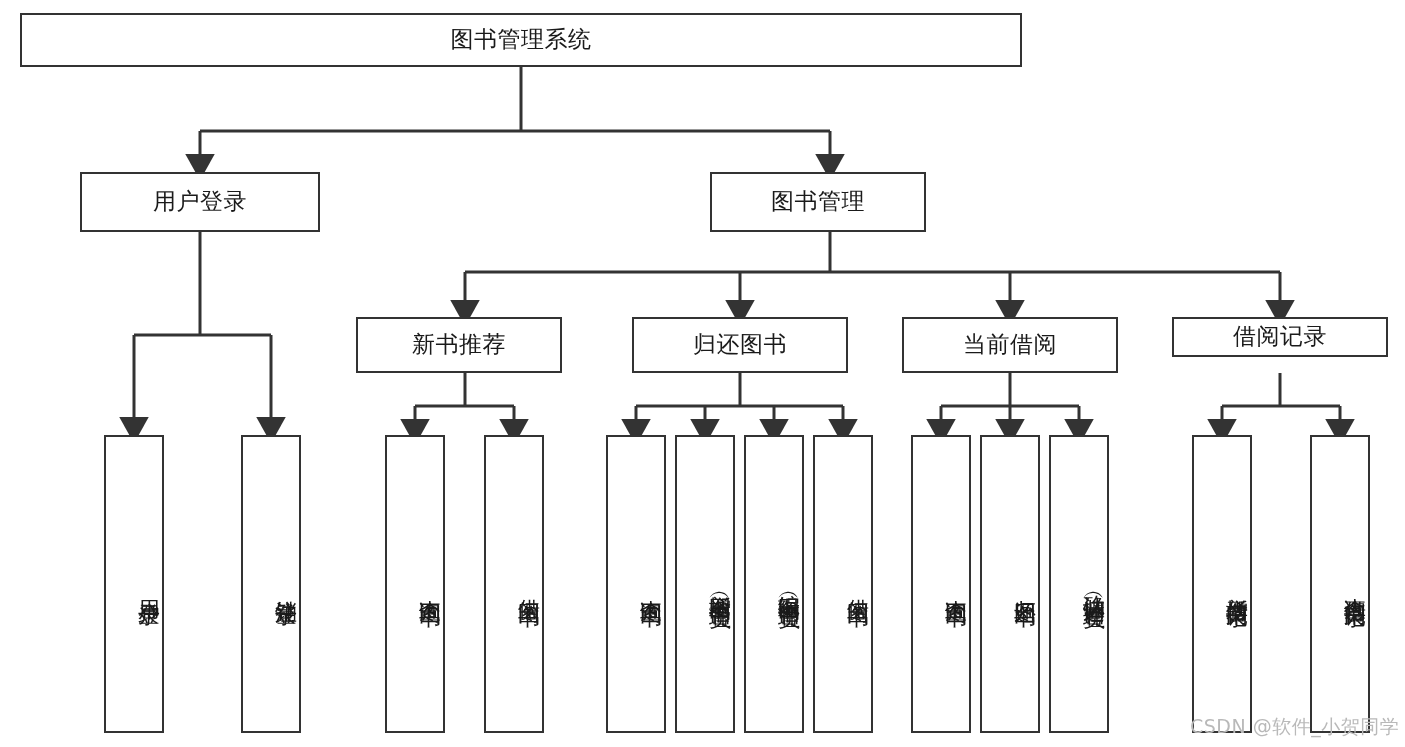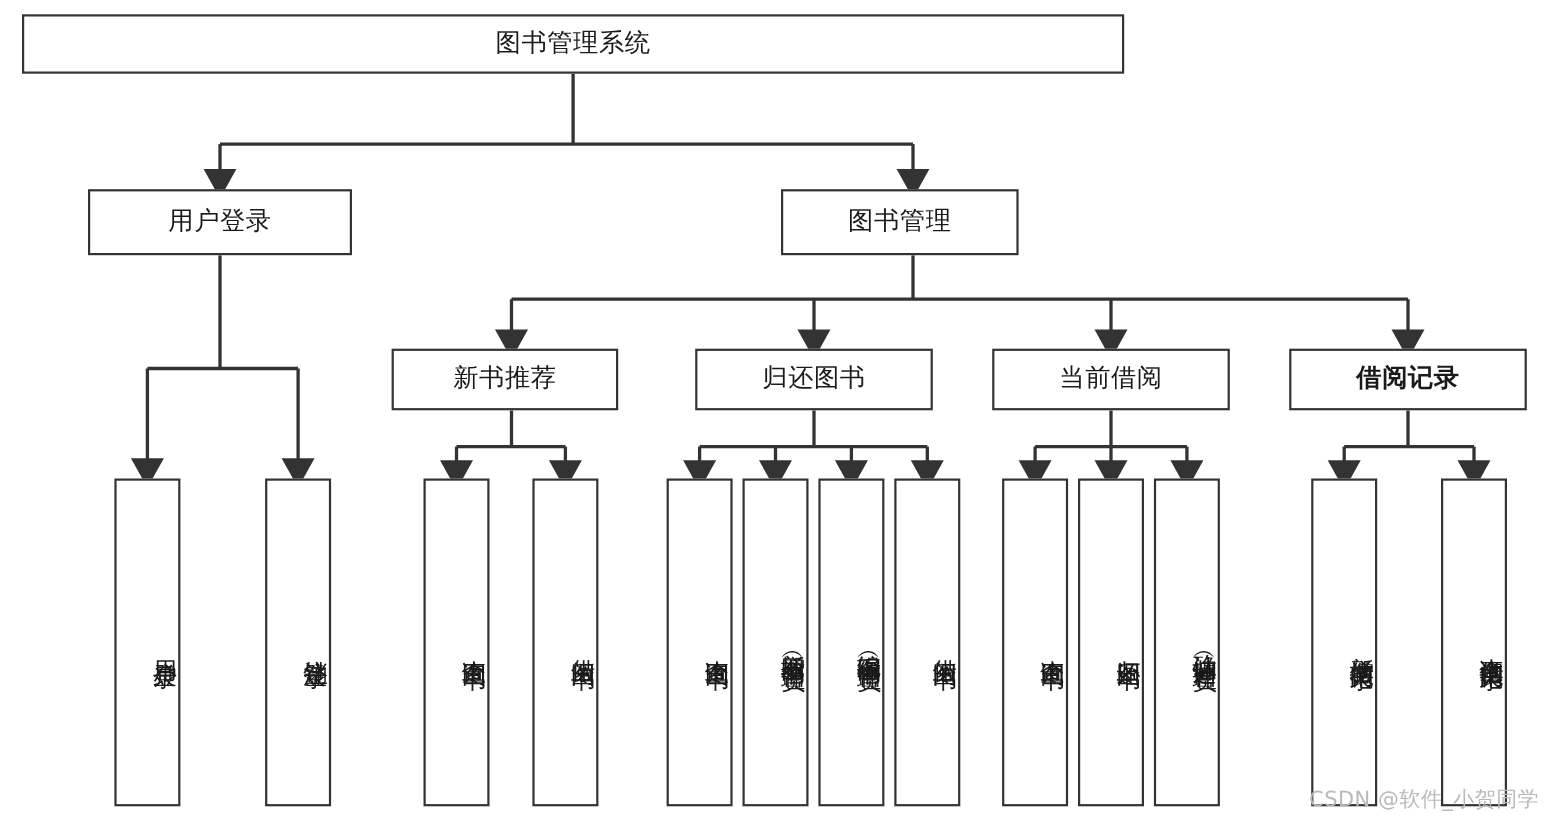--- a/index.html
+++ b/index.html
@@ -133,21 +133,21 @@
 
   <div class="node node-h" style="left:356px; top:317px; width:206px; height:56px;">
     <span>新书推荐</span>
   </div>
   <div class="node node-h" style="left:632px; top:317px; width:216px; height:56px;">
     <span>归还图书</span>
   </div>
   <div class="node node-h" style="left:902px; top:317px; width:216px; height:56px;">
     <span>当前借阅</span>
   </div>
-  <div class="node node-h" style="left:1172px; top:317px; width:216px; height:56px;font-weight:bold;">
+  <div class="node node-h" style="left:1172px; top:317px; width:216px; height:40px;">
     <span>借阅记录</span>
   </div>
 
   <div class="node node-v" style="left:104px; top:435px; width:60px; height:298px;">
     <span>用户登录</span>
   </div>
   <div class="node node-v" style="left:241px; top:435px; width:60px; height:298px;">
     <span>注销登录</span>
   </div>
 

